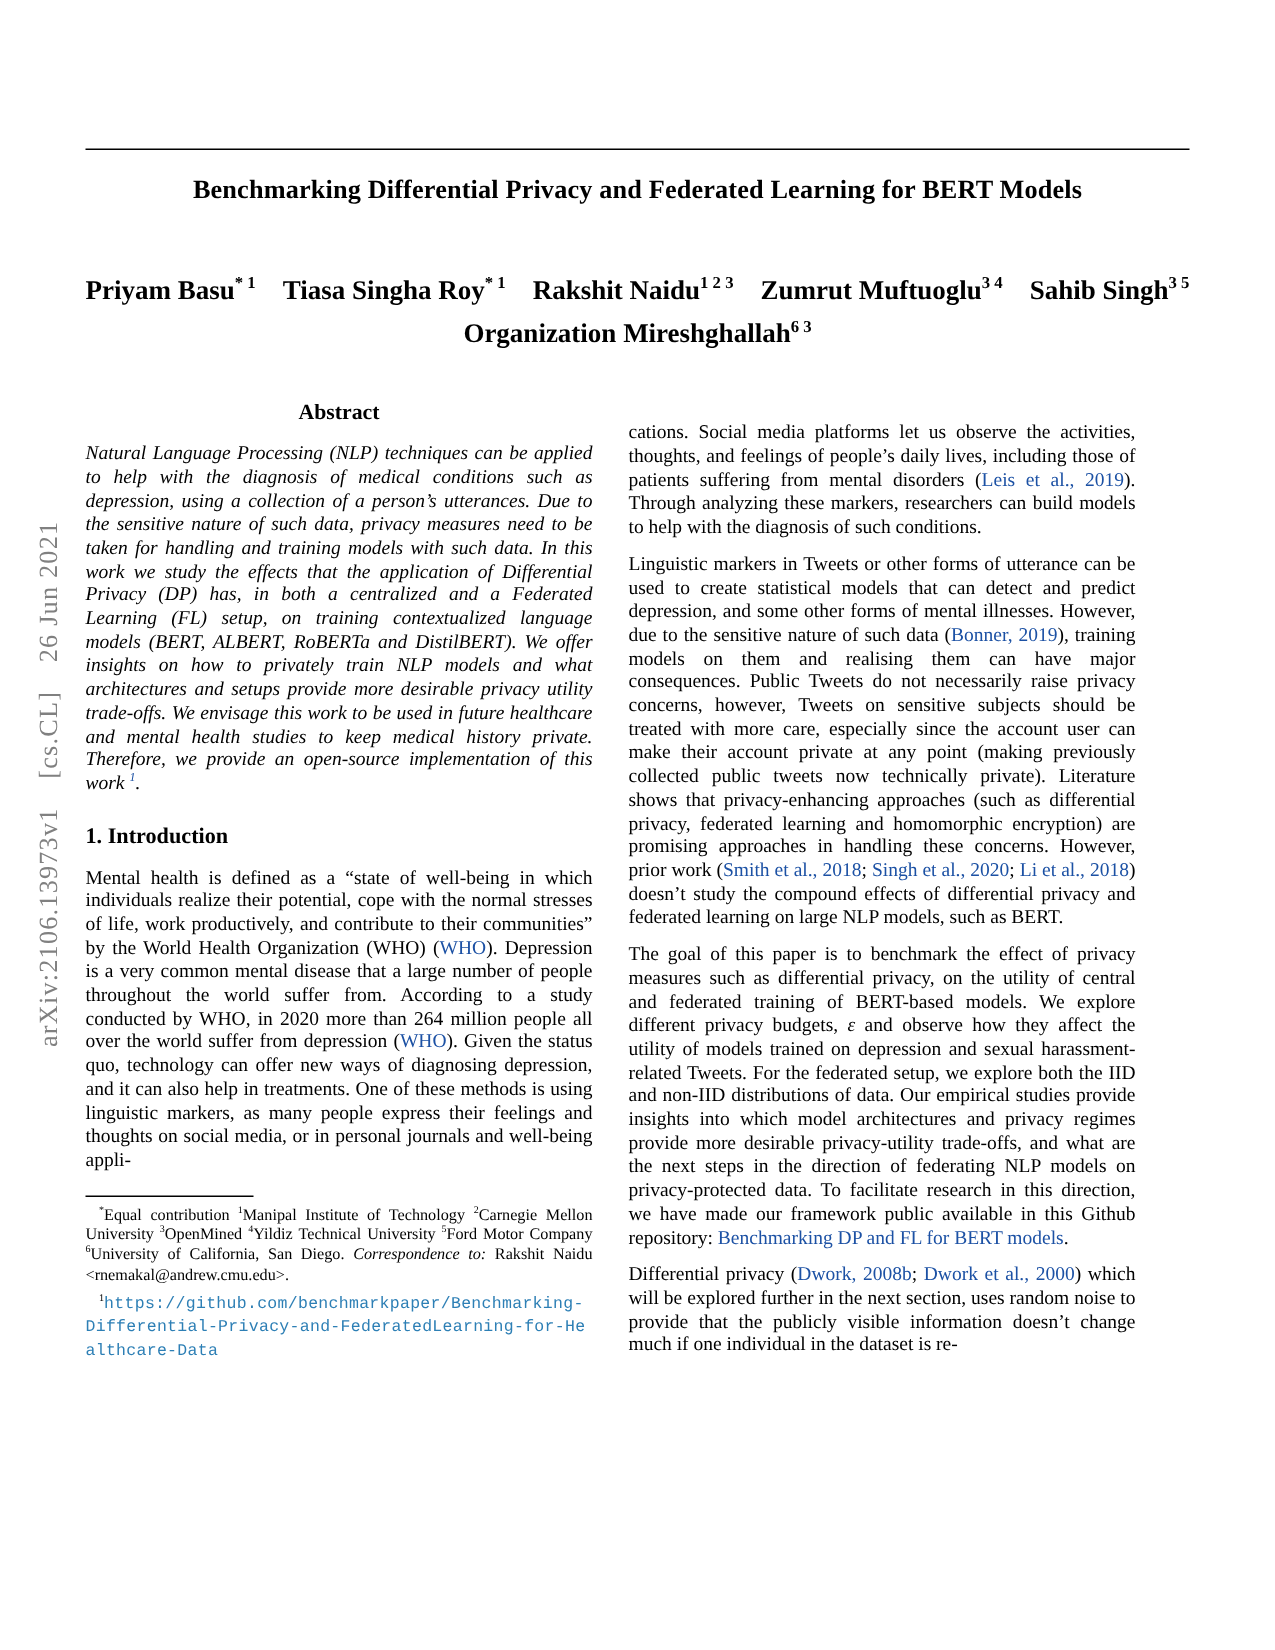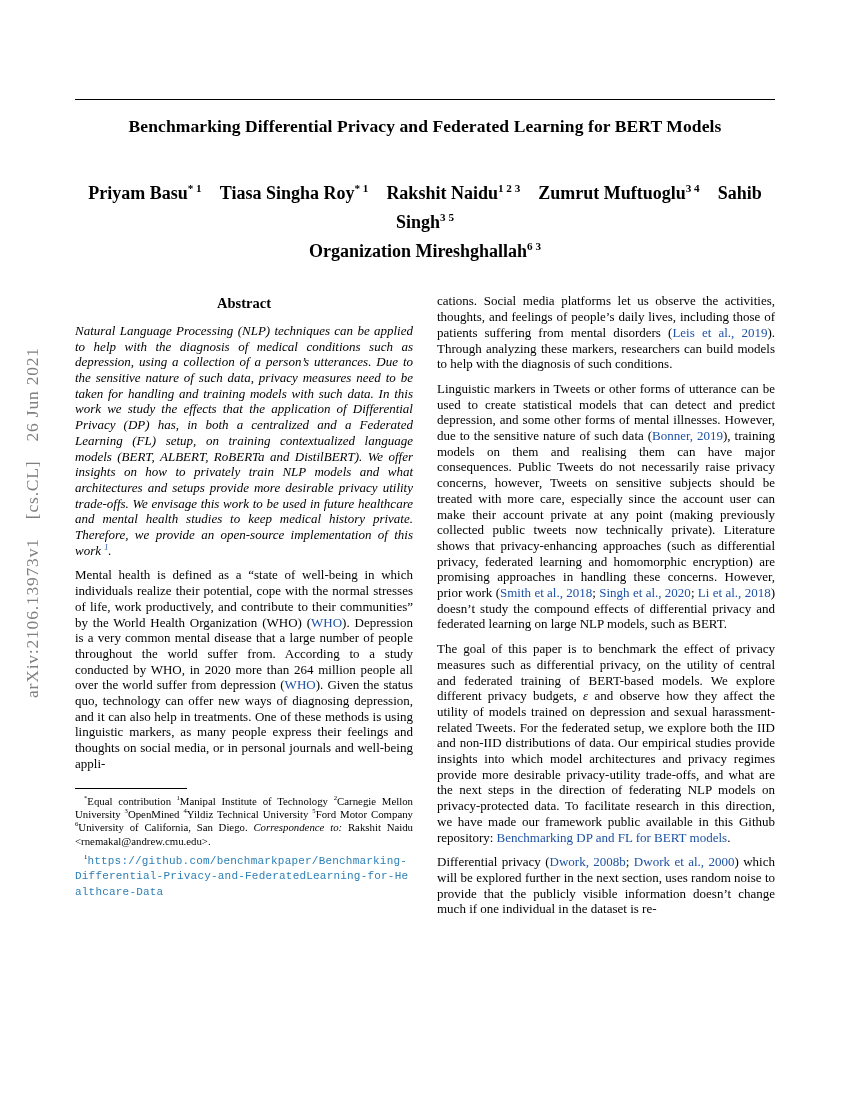--- a/index.html
+++ b/index.html
@@ -19,21 +19,21 @@
   .arxiv-watermark{
     position:absolute;
     left:22px;top:238px;height:460px;
     writing-mode:vertical-rl;
     transform:rotate(180deg);
     font-size:17.5px;
     letter-spacing:0.8px;
     white-space:nowrap;
     color:var(--watermark-color);
   }
-  .content{padding:0 75px;}
+  .content{padding:0 57px;}
   .top-rule{
     margin-top:99px;height:0;
     border-top:1.5px solid #000;
   }
   .paper-title{
     margin:16px 0 0;
     font-size:17.5px;
     font-weight:bold;
     text-align:center;
     letter-spacing:0.1px;
@@ -42,21 +42,21 @@
     margin-top:42px;
     text-align:center;
     font-weight:bold;
     font-size:18px;
   }
   .authors .author-line{line-height:1.6;}
   .columns{
     margin-top:26px;
     display:flex;
     gap:24px;
-    align-items:flex-start;
+    align-items:flex-end;
   }
   .col{
     width:338px;
     text-align:justify;
     font-size:13px;
     line-height:1.208;
   }
   .abstract-heading{
     font-size:14.5px;font-weight:bold;
     text-align:center;
@@ -112,20 +112,21 @@
     </div>
 
     <div class="columns">
 
       <div class="col col-left">
 
         <div class="abstract-heading">Abstract</div>
 
         <div class="abstract-body para"><span>Natural Language Processing (NLP) techniques can be applied to help with the diagnosis of medical conditions such as depression, using a collection of a person’s utterances. Due to the sensitive nature of such data, privacy measures need to be taken for handling and training models with such data. In this work we study the effects that the application of Differential Privacy (DP) has, in both a centralized and a Federated Learning (FL) setup, on training contextualized language models (BERT, ALBERT, RoBERTa and DistilBERT). We offer insights on how to privately train NLP models and what architectures and setups provide more desirable privacy utility trade-offs. We envisage this work to be used in future healthcare and mental health studies to keep medical history private. Therefore, we provide an open-source implementation of this work </span><span class="seg-link seg-sup">1</span><span>.</span></div>
 
+        <div class="section-heading">1. Introduction</div>
 
         <div class="para"><span>Mental health is defined as a “state of well-being in which individuals realize their potential, cope with the normal stresses of life, work productively, and contribute to their communities” by the World Health Organization (WHO) (</span><span class="seg-link">WHO</span><span>). Depression is a very common mental disease that a large number of people throughout the world suffer from. According to a study conducted by WHO, in 2020 more than 264 million people all over the world suffer from depression (</span><span class="seg-link">WHO</span><span>). Given the status quo, technology can offer new ways of diagnosing depression, and it can also help in treatments. One of these methods is using linguistic markers, as many people express their feelings and thoughts on social media, or in personal journals and well-being appli-</span></div>
 
         <div class="footnote-rule"></div>
 
         <div class="footnote"><span class="seg-sup">*</span><span>Equal contribution </span><span class="seg-sup">1</span><span>Manipal Institute of Technology </span><span class="seg-sup">2</span><span>Carnegie Mellon University </span><span class="seg-sup">3</span><span>OpenMined </span><span class="seg-sup">4</span><span>Yildiz Technical University </span><span class="seg-sup">5</span><span>Ford Motor Company </span><span class="seg-sup">6</span><span>University of California, San Diego. </span><span class="seg-italic">Correspondence to: </span><span>Rakshit Naidu &lt;rnemakal@andrew.cmu.edu&gt;.</span></div>
 
         <div class="footnote footnote-code"><span class="seg-sup">1</span><span class="seg-link seg-url seg-mono">https://github.com/benchmarkpaper/Benchmarking-Differential-Privacy-and-FederatedLearning-for-Healthcare-Data</span></div>
 
       </div>

